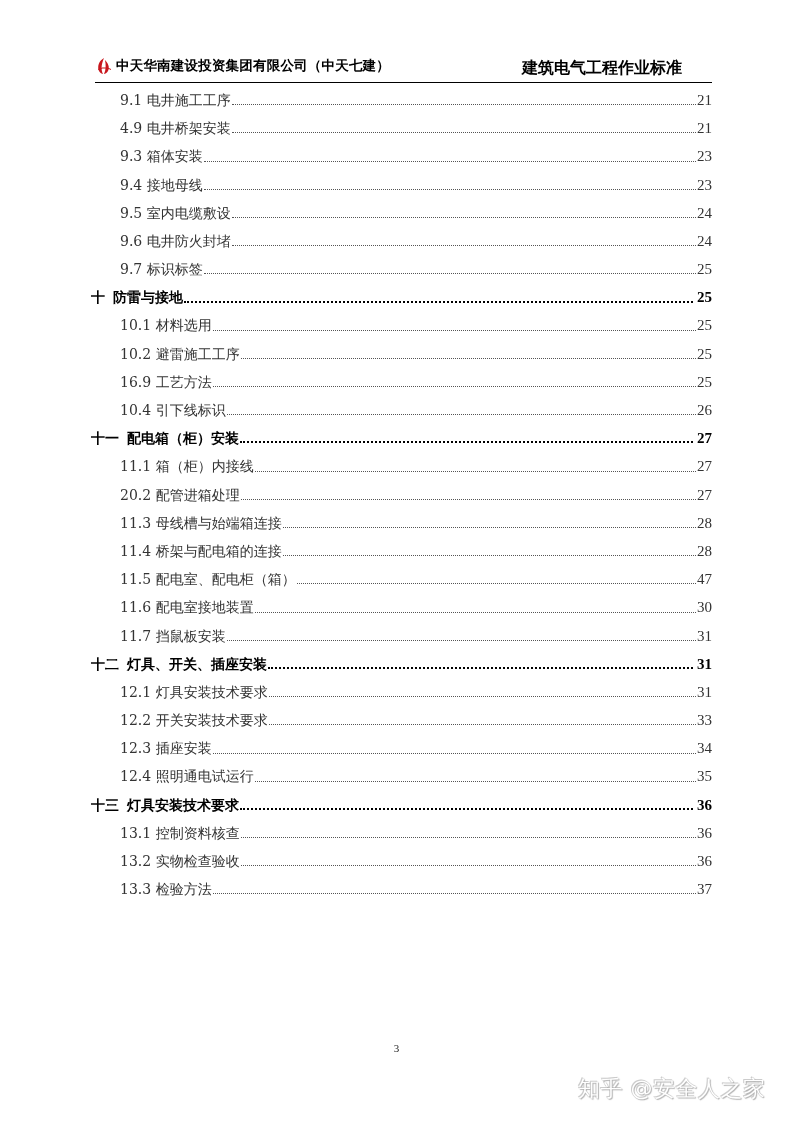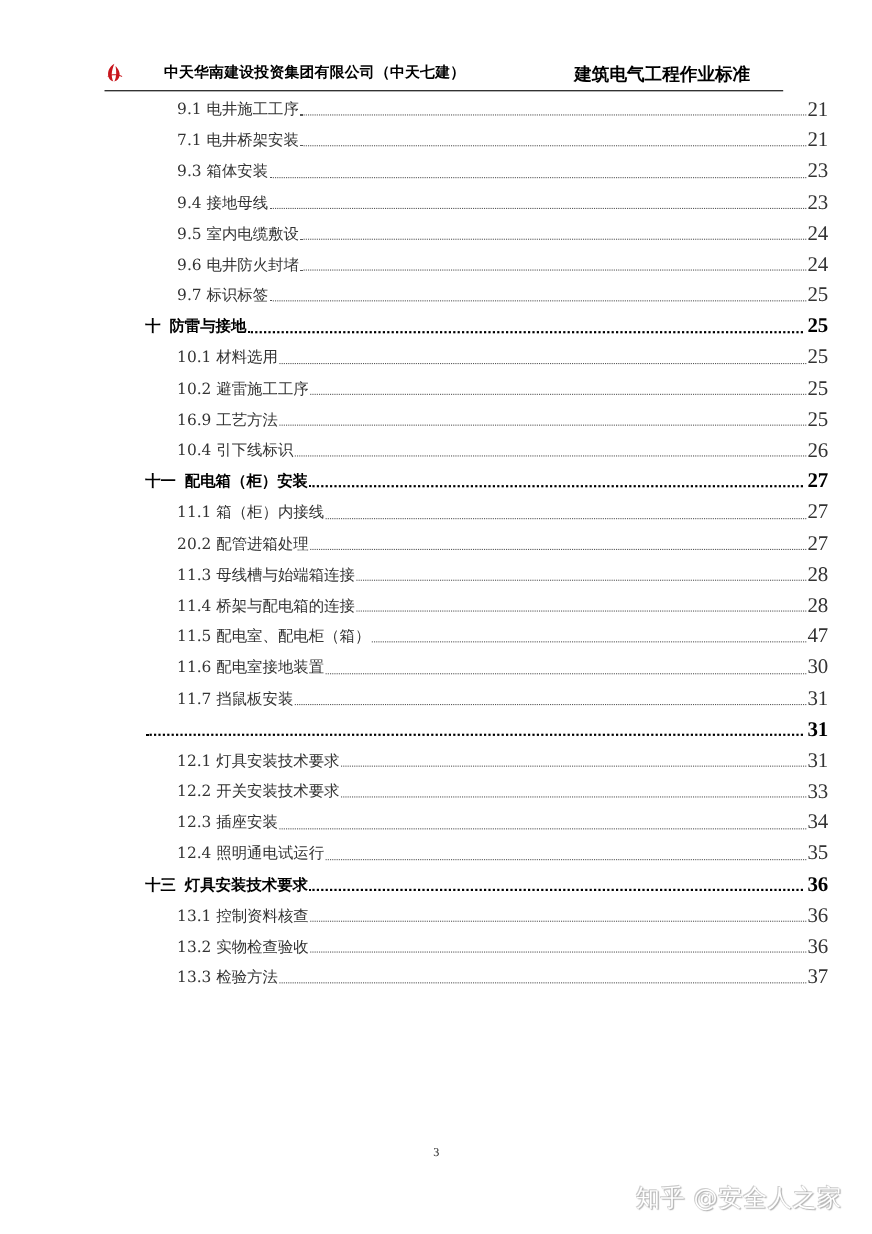--- a/index.html
+++ b/index.html
@@ -35,37 +35,35 @@
       height: 18px;
       margin-right: 3px;
       display: inline-block;
     }
     .header-company {
       font-family: "DejaVu Sans", "Liberation Sans", sans-serif;
       font-weight: bold;
       font-size: 13.5px;
       color: #000;
       letter-spacing: 0.2px;
-      margin-left: 33px;
     }
     .header-right {
       position: absolute;
       right: 30px;
       top: 4px;
       font-family: "DejaVu Sans", "Liberation Sans", sans-serif;
       font-weight: bold;
       font-size: 16px;
       color: #000;
     }
     .toc {
       position: absolute;
       left: 91px;
       top: 86px;
       width: 621px;
-      margin-left: 41px;
     }
     .toc-row {
       display: flex;
       align-items: flex-end;
       height: 28.2px;
       line-height: 28.2px;
       white-space: nowrap;
     }
     .toc-row.sub {
       padding-left: 29px;
@@ -96,21 +94,21 @@
       bottom: 9px;
       border-bottom: 1.6px dotted #555;
     }
     .toc-row.chapter .toc-dots::before {
       border-bottom: 2px dotted #000;
       right: 4px;
     }
     .toc-page {
       flex: 0 0 auto;
       font-family: "Liberation Serif", "DejaVu Serif", serif;
-      font-size: 19px;
+      font-size: 15px;
       color: #333;
     }
     .toc-row.chapter .toc-page {
       font-weight: bold;
       color: #000;
     }
     .chapter-num {
       display: inline-block;
       margin-right: 8px;
     }
@@ -153,21 +151,21 @@
   <div class="header-right">建筑电气工程作业标准</div>
 </div>
 
 <div class="toc" id="toc">
     <div class="toc-row sub">
       <span class="toc-title"><span class="section-num">9.1</span> <span>电井施工工序</span></span>
       <span class="toc-dots"></span>
       <span class="toc-page">21</span>
     </div>
     <div class="toc-row sub">
-      <span class="toc-title"><span class="section-num">7.1</span> <span>电井桥架安装</span></span>
+      <span class="toc-title"><span class="section-num">4.9</span> <span>电井桥架安装</span></span>
       <span class="toc-dots"></span>
       <span class="toc-page">21</span>
     </div>
     <div class="toc-row sub">
       <span class="toc-title"><span class="section-num">9.3</span> <span>箱体安装</span></span>
       <span class="toc-dots"></span>
       <span class="toc-page">23</span>
     </div>
     <div class="toc-row sub">
       <span class="toc-title"><span class="section-num">9.4</span> <span>接地母线</span></span>
@@ -248,20 +246,21 @@
       <span class="toc-title"><span class="section-num">11.6</span> <span>配电室接地装置</span></span>
       <span class="toc-dots"></span>
       <span class="toc-page">30</span>
     </div>
     <div class="toc-row sub">
       <span class="toc-title"><span class="section-num">11.7</span> <span>挡鼠板安装</span></span>
       <span class="toc-dots"></span>
       <span class="toc-page">31</span>
     </div>
     <div class="toc-row chapter">
+      <span class="toc-title"><span class="chapter-num">十二</span><span>灯具、开关、插座安装</span></span>
       <span class="toc-dots"></span>
       <span class="toc-page">31</span>
     </div>
     <div class="toc-row sub">
       <span class="toc-title"><span class="section-num">12.1</span> <span>灯具安装技术要求</span></span>
       <span class="toc-dots"></span>
       <span class="toc-page">31</span>
     </div>
     <div class="toc-row sub">
       <span class="toc-title"><span class="section-num">12.2</span> <span>开关安装技术要求</span></span>

